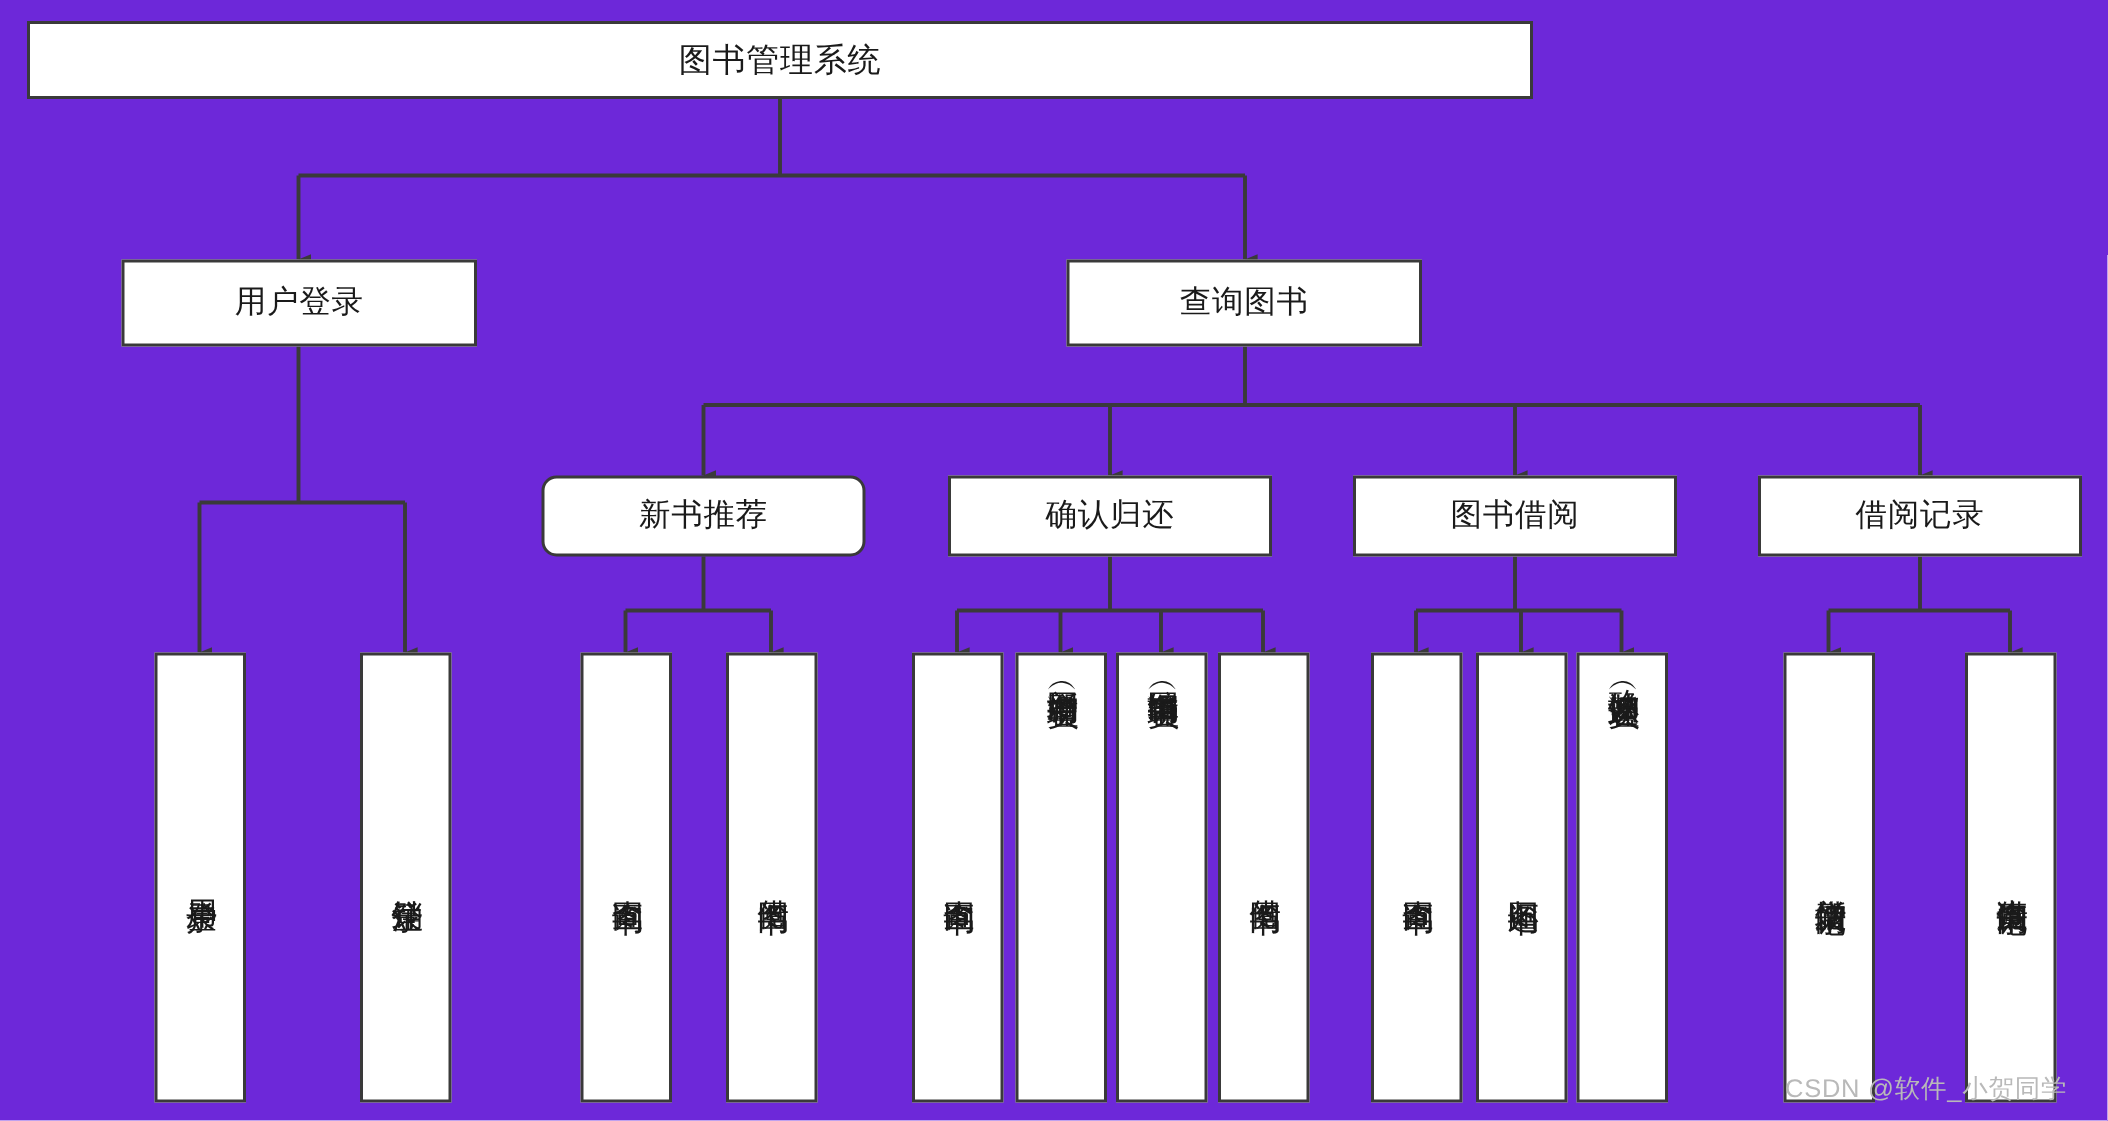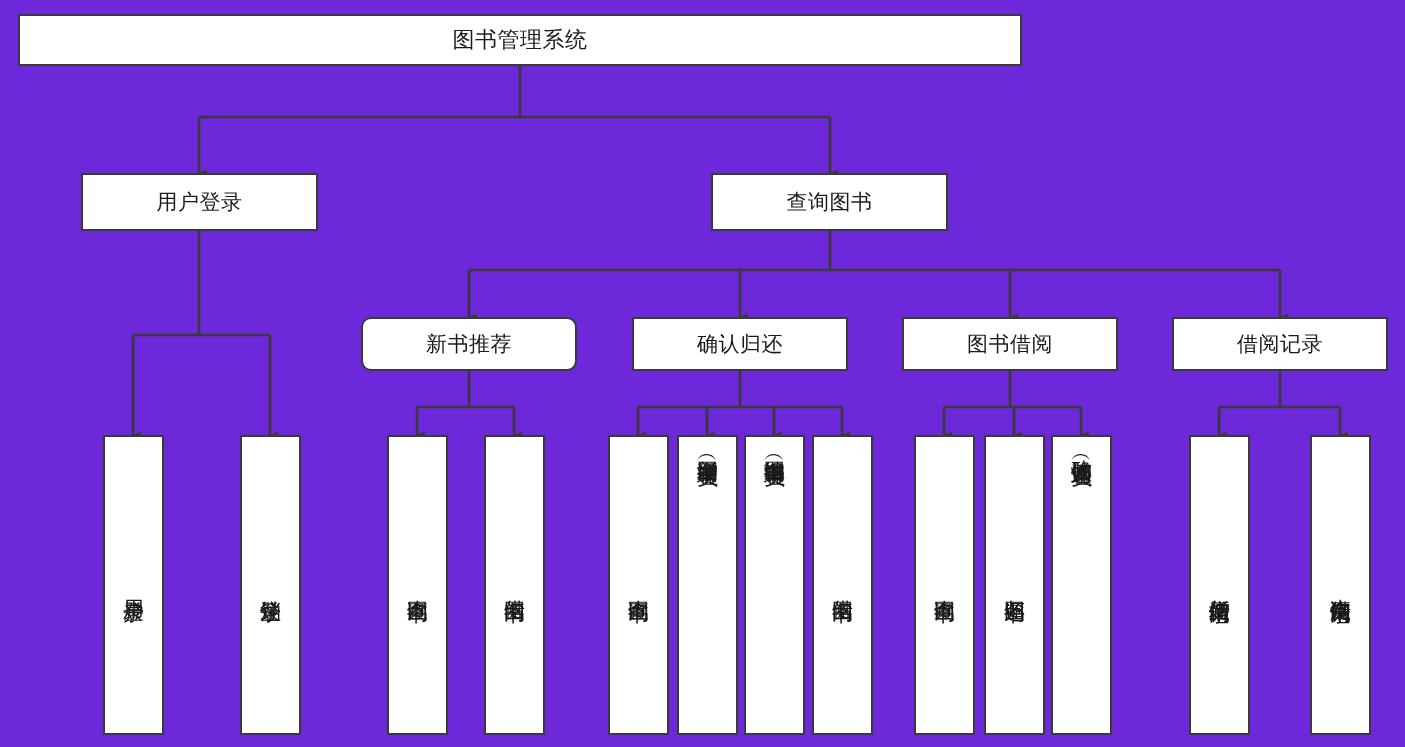--- a/index.html
+++ b/index.html
@@ -180,14 +180,15 @@
         <span class="node-label-v" style="color: rgb(26, 26, 26);">确认归还（管理员）</span>
       </div>
       <div class="node-box level-3 leaf align-mid" style="left: 1189px; top: 435px; width: 61px; height: 300px; border-color: rgb(58, 58, 58); background: rgb(255, 255, 255);">
         <span class="node-label-v" style="color: rgb(26, 26, 26);">新增借阅记录</span>
       </div>
       <div class="node-box level-3 leaf align-mid" style="left: 1310px; top: 435px; width: 61px; height: 300px; border-color: rgb(58, 58, 58); background: rgb(255, 255, 255);">
         <span class="node-label-v" style="color: rgb(26, 26, 26);">查询借阅记录</span>
       </div>
     </div>
 
+  <div id="watermark" style="left: 1190px; top: 714px; color: rgb(185, 185, 185);">CSDN @软件_小贺同学</div>
 
 </div>
 
 </body></html>

